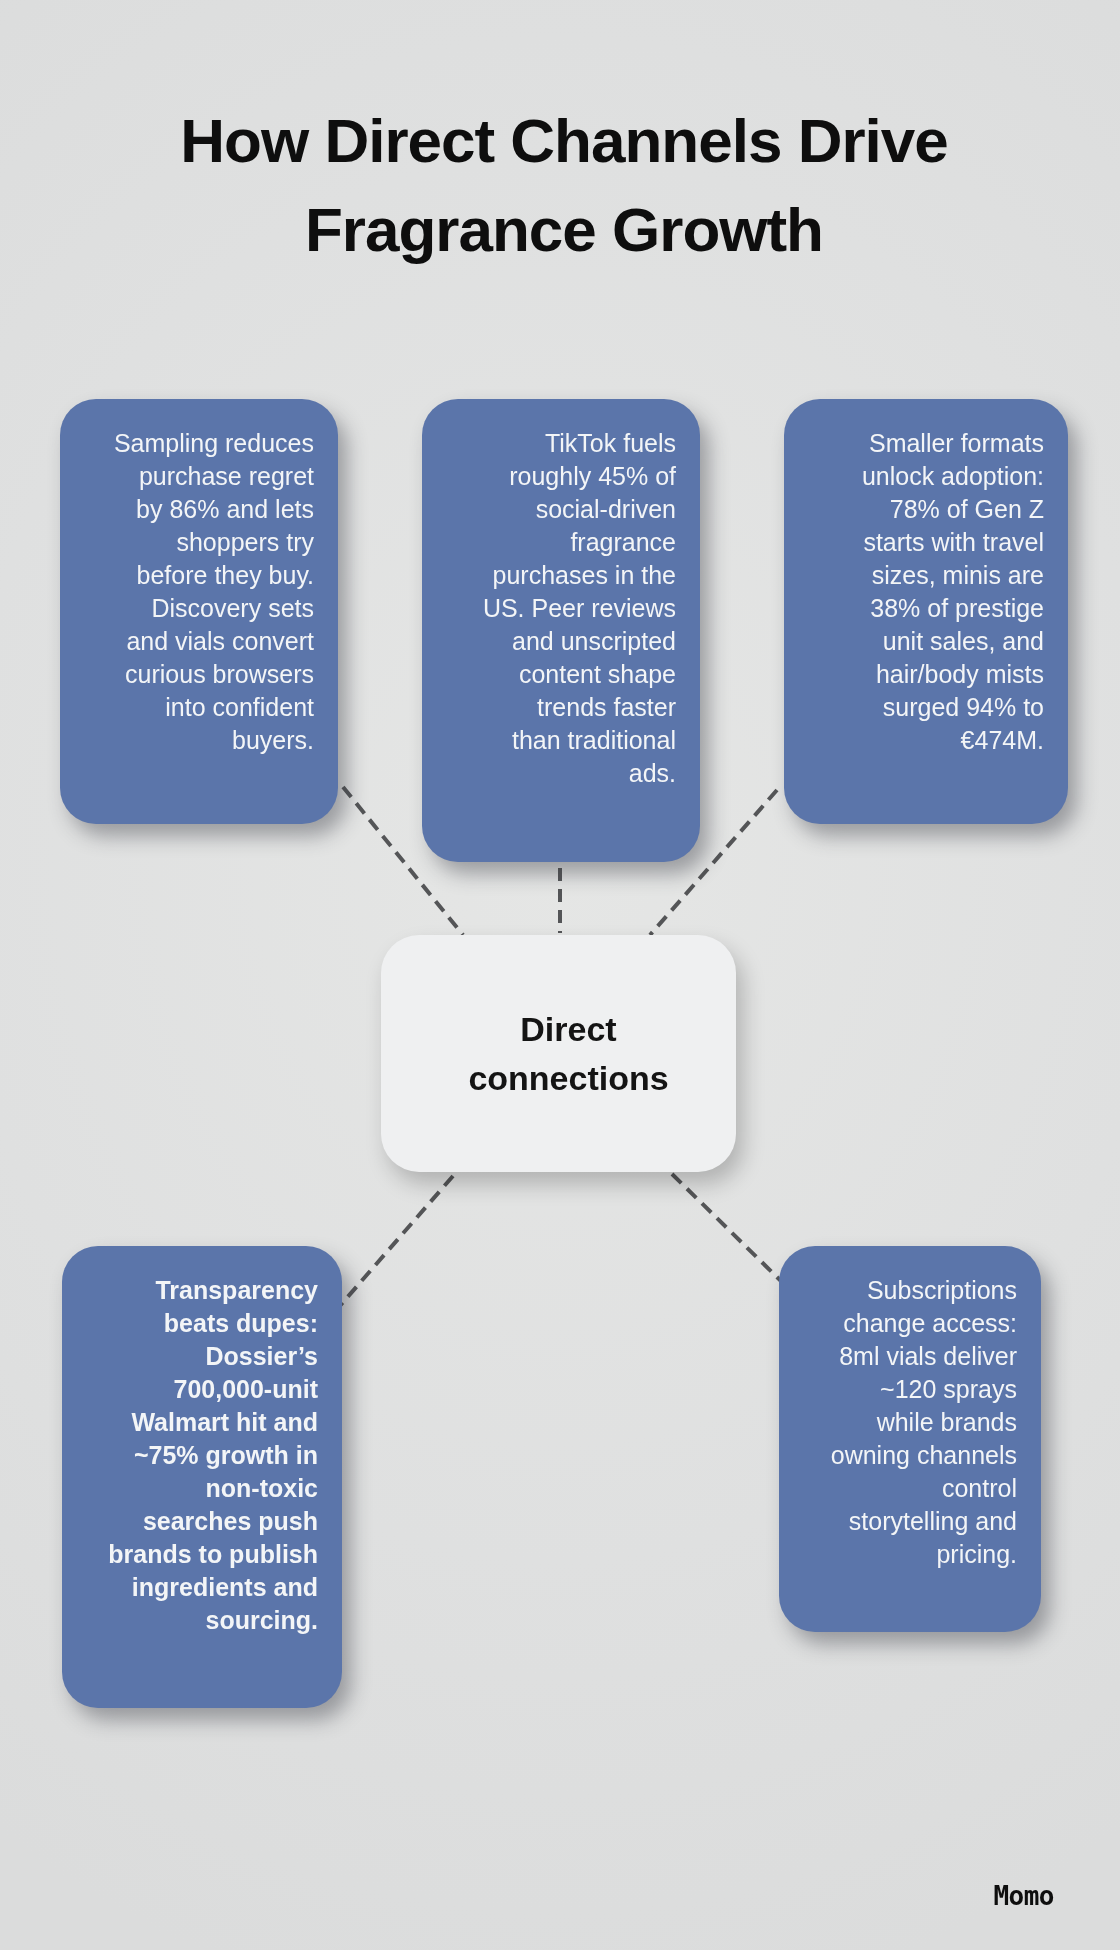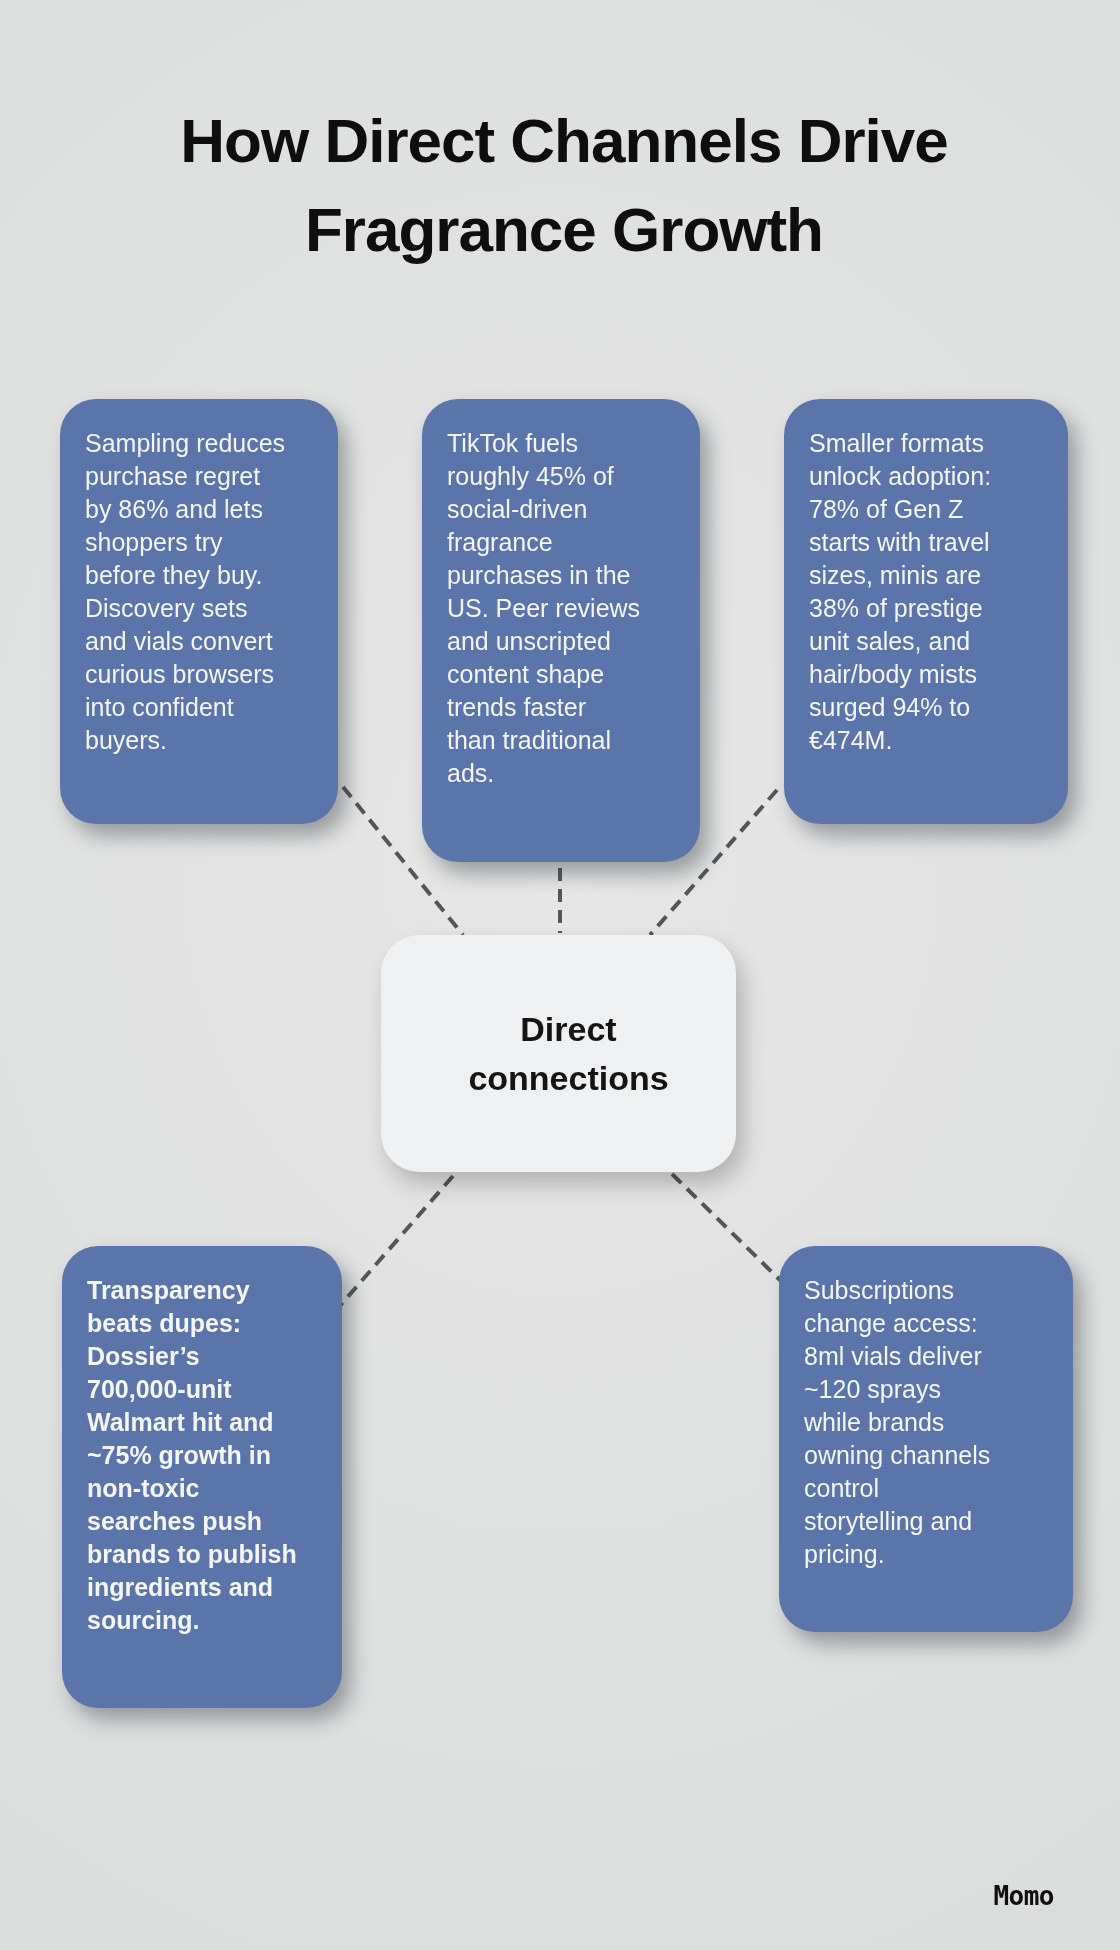--- a/index.html
+++ b/index.html
@@ -43,26 +43,27 @@
     position: absolute;
     box-sizing: border-box;
     background: #5b75aa;
     border-radius: 36px;
     padding: 28px 24px 28px 25px;
     color: #f3f5f7;
     font-size: 25px;
     line-height: 33px;
     white-space: pre-line;
     box-shadow: 9px 12px 20px rgba(55, 58, 66, 0.42);
+    text-align: right;
   }
   .card-top-left     { left: 60px;  top: 399px;  width: 278px; height: 425px; }
   .card-top-middle   { left: 422px; top: 399px;  width: 278px; height: 463px; }
   .card-top-right    { left: 784px; top: 399px;  width: 284px; height: 425px; }
   .card-bottom-left  { left: 62px;  top: 1246px; width: 280px; height: 462px; font-weight: bold; }
-  .card-bottom-right { left: 779px; top: 1246px; width: 294px; height: 386px; }
+  .card-bottom-right { left: 779px; top: 1246px; width: 262px; height: 386px; }
   .center-node {
     position: absolute;
     left: 381px;
     top: 935px;
     width: 355px;
     height: 237px;
     box-sizing: border-box;
     background: #eff0f1;
     border-radius: 38px;
     display: flex;

